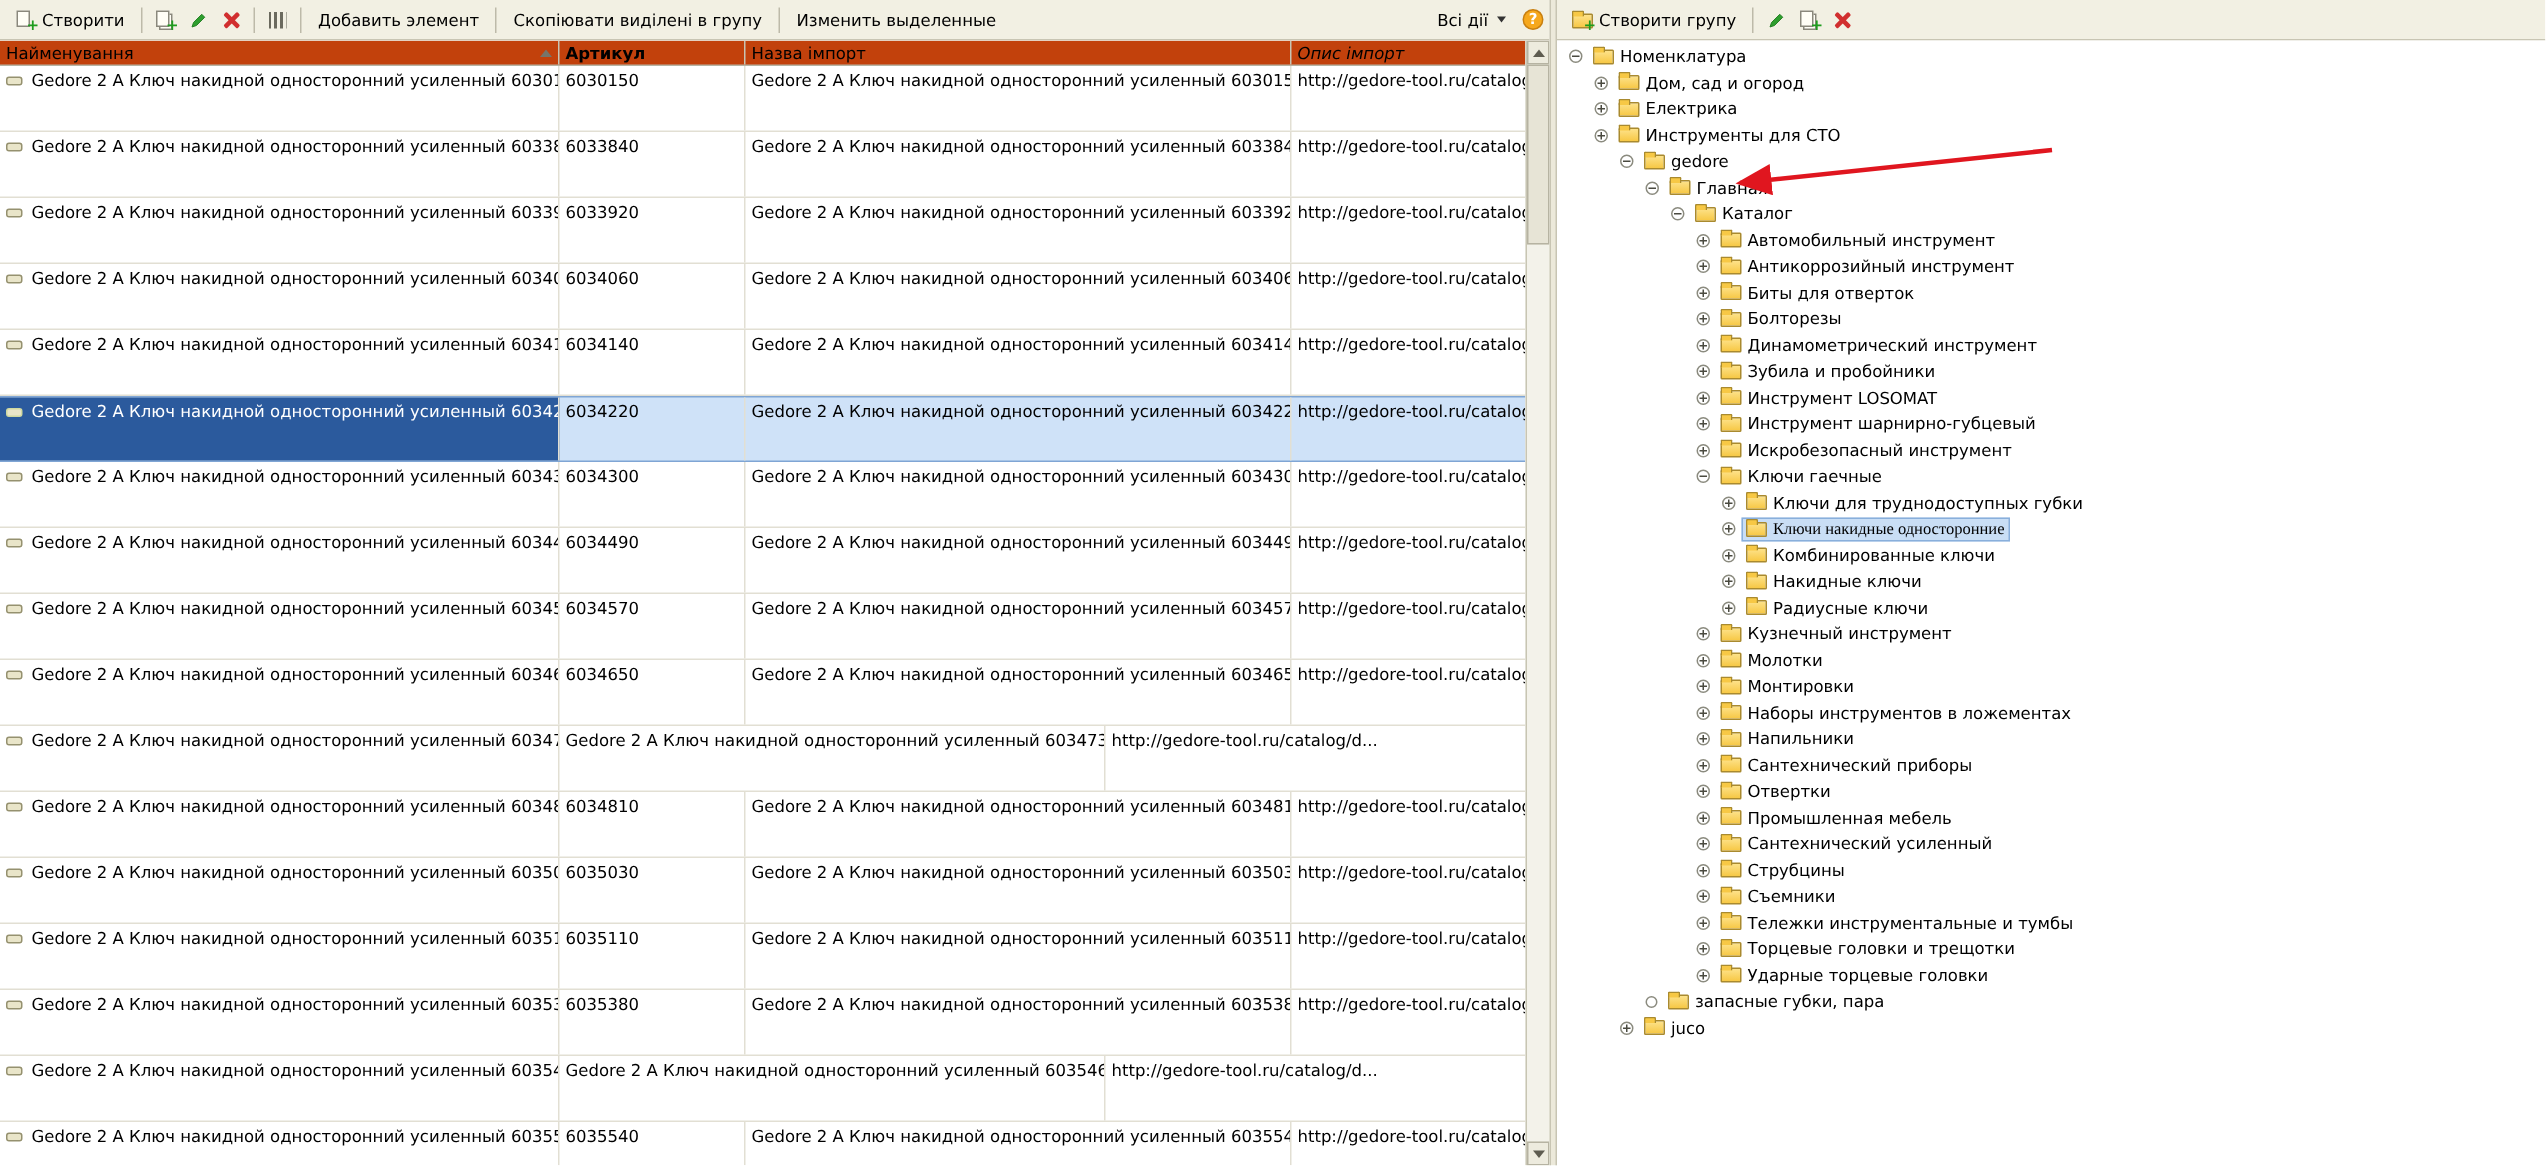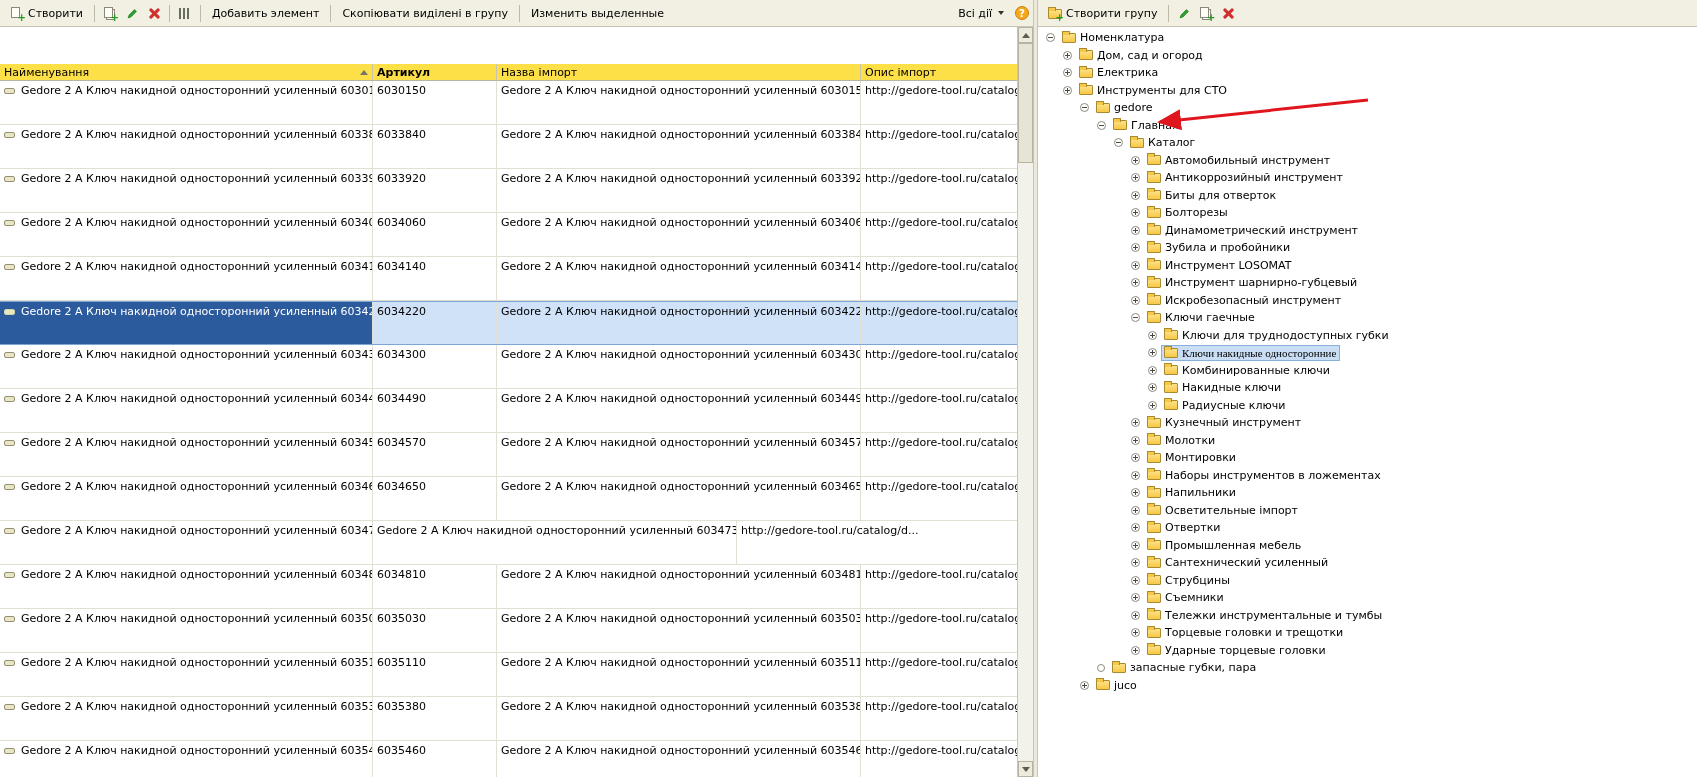--- a/index.html
+++ b/index.html
@@ -27,23 +27,23 @@
   .caret-down { width: 0; height: 0; border-left: 3px solid transparent; border-right: 3px solid transparent; border-top: 4px solid #333; margin-left: 2px; }
   .help-circle { width: 14px; height: 14px; border-radius: 50%; background: #f6a81c; border: 1px solid #c87f10; color: #fff; font-weight: bold; font-size: 10px; display: flex; align-items: center; justify-content: center; margin-left: 3px; }
 
   .folder { position: relative; flex: 0 0 14px; width: 14px; height: 10px; background: linear-gradient(#fde28a, #f7c845); border: 1px solid #a98a2f; border-radius: 1px; }
   .folder::before { content: ""; position: absolute; left: -1px; top: -3px; width: 6px; height: 3px; background: #f7c845; border: 1px solid #a98a2f; border-bottom: none; border-radius: 1px 1px 0 0; }
 
   
   .left-panel { flex: 0 0 1033px; display: flex; flex-direction: column; overflow: hidden; }
   .table-zone { flex: 1; display: flex; overflow: hidden; }
   .grid { width: 1017px; display: flex; flex-direction: column; overflow: hidden; background: #fff; }
-  .ghead { display: flex; flex: 0 0 17px; background: #fde047; border-bottom: 1px solid #b7b4a3; margin-top: 37px; }
+  .ghead { display: flex; flex: 0 0 17px; background: #c2410c; border-bottom: 1px solid #b7b4a3; }
   .gh { padding: 1px 4px; border-right: 1px solid #c7c4b3; display: flex; align-items: center; overflow: hidden; white-space: nowrap; }
-  .gh.c1 { width: 373px; } .gh.c2 { width: 124px; font-weight: bold; } .gh.c3 { width: 364px; } .gh.c4 { flex: 1; border-right: none; }
+  .gh.c1 { width: 373px; } .gh.c2 { width: 124px; font-weight: bold; } .gh.c3 { width: 364px; } .gh.c4 { flex: 1; border-right: none; font-style: italic; }
   .sort-icon { margin-left: auto; width: 0; height: 0; border-left: 4px solid transparent; border-right: 4px solid transparent; border-bottom: 5px solid #77756a; }
   .gbody { flex: 1; overflow: hidden; }
   .trow { display: flex; height: 44px; border-bottom: 1px solid #e2dfd3; background: #fff; }
   .cell { padding: 3px 4px; border-right: 1px solid #e2dfd3; overflow: hidden; white-space: nowrap; display: flex; align-items: flex-start; }
   .cell.c1 { width: 373px; } .cell.c2 { width: 124px; } .cell.c3 { width: 364px; } .cell.c4 { flex: 1; border-right: none; }
   .row-icon { flex: 0 0 11px; width: 11px; height: 6px; background: #e9e5c9; border: 1px solid #95916f; border-radius: 2px; margin: 4px 6px 0 0; }
   .trow.selected { background: #cfe2f8; border-top: 1px solid #7fa5d4; border-bottom: 1px solid #7fa5d4; }
   .trow.selected .cell.c1 { background: #2b5a9d; color: #fff; }
   .trow.selected .cell.c1 .row-icon { border-color: #cfd8a0; }
 
@@ -365,23 +365,20 @@
               </div>
               <div class="cell c4">
                 <span>http://gedore-tool.ru/catalog/d...</span>
               </div>
             </div>
             <div class="trow">
               <div class="cell c1">
                 <span class="row-icon"></span>
                 <span>Gedore 2 A Ключ накидной односторонний усиленный 6035460</span>
               </div>
-              <div class="cell c2">
-                <span>6035460</span>
-              </div>
               <div class="cell c3">
                 <span>Gedore 2 A Ключ накидной односторонний усиленный 6035460</span>
               </div>
               <div class="cell c4">
                 <span>http://gedore-tool.ru/catalog/d...</span>
               </div>
             </div>
             <div class="trow">
               <div class="cell c1">
                 <span class="row-icon"></span>
@@ -659,21 +656,21 @@
           <span class="tnode">
             <span class="folder"></span>
             <span class="tlabel">Напильники</span>
           </span>
         </div>
         <div class="titem">
           <span class="tindent" style="width: 93px;"></span>
           <span class="expander plus"></span>
           <span class="tnode">
             <span class="folder"></span>
-            <span class="tlabel">Осветительные імпорт</span>
+            <span class="tlabel">Сантехнический приборы</span>
           </span>
         </div>
         <div class="titem">
           <span class="tindent" style="width: 93px;"></span>
           <span class="expander plus"></span>
           <span class="tnode">
             <span class="folder"></span>
             <span class="tlabel">Отвертки</span>
           </span>
         </div>

